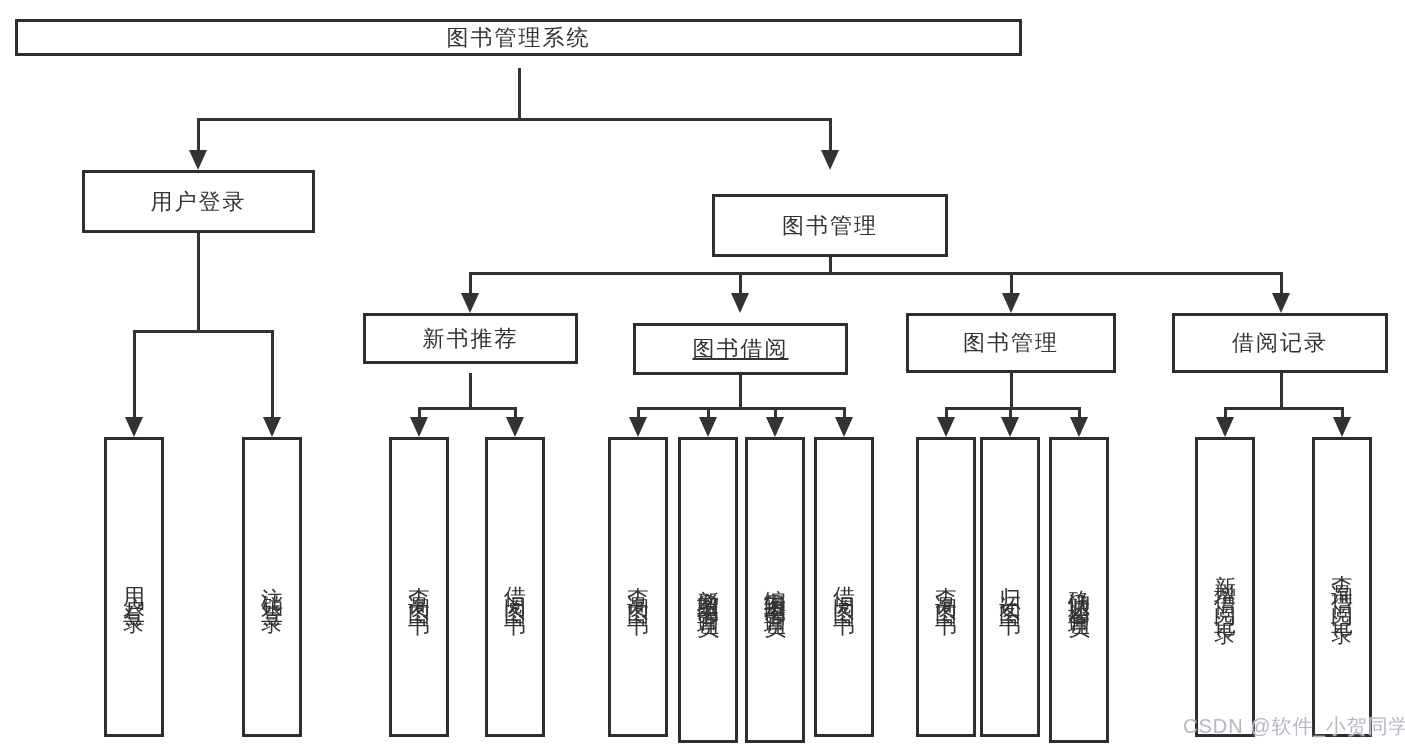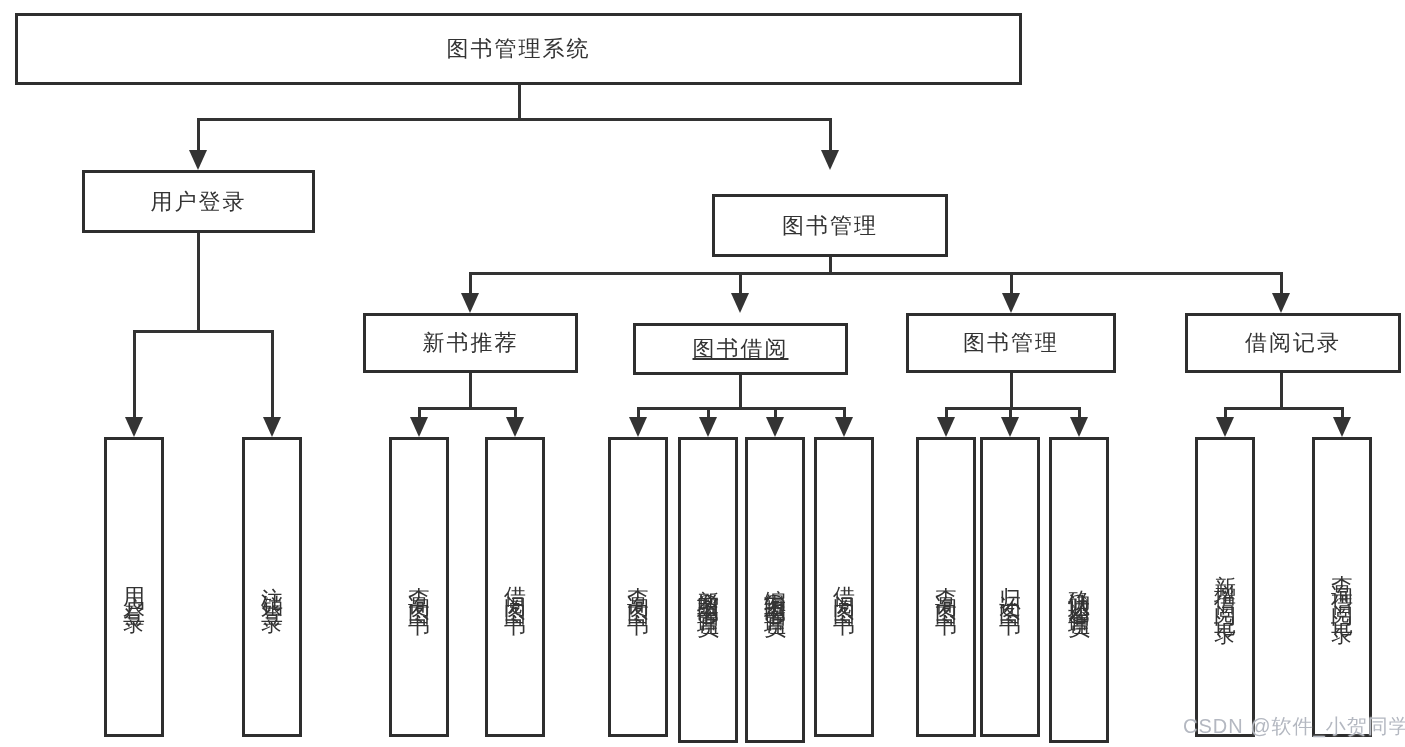--- a/index.html
+++ b/index.html
@@ -55,21 +55,21 @@
     letter-spacing:1px;
     z-index:5;
     white-space:nowrap;
   }
 </style>
 </head>
 <body>
 
 <div id="canvas">
 
-  <div class="box" style="left:15px;top:13px;width:1007px;height:72px;">
+  <div class="box" style="left:15px;top:19px;width:1007px;height:37px;">
     <span>图书管理系统</span>
   </div>
 
   <div class="vline" style="left:518px;top:68px;height:50px;"></div>
   <div class="hline" style="left:197px;top:118px;width:634px;"></div>
   <div class="vline" style="left:197px;top:118px;height:34px;"></div>
   <div class="arrow" style="left:189px;top:150px;"></div>
   <div class="vline" style="left:829px;top:118px;height:34px;"></div>
   <div class="arrow" style="left:821px;top:150px;"></div>
 
@@ -91,30 +91,30 @@
   <div class="hline" style="left:469px;top:272px;width:813px;"></div>
   <div class="vline" style="left:469px;top:272px;height:23px;"></div>
   <div class="arrow" style="left:461px;top:293px;"></div>
   <div class="vline" style="left:739px;top:272px;height:23px;"></div>
   <div class="arrow" style="left:731px;top:293px;"></div>
   <div class="vline" style="left:1010px;top:272px;height:23px;"></div>
   <div class="arrow" style="left:1002px;top:293px;"></div>
   <div class="vline" style="left:1280px;top:272px;height:23px;"></div>
   <div class="arrow" style="left:1272px;top:293px;"></div>
 
-  <div class="box" style="left:363px;top:313px;width:215px;height:60px;">
+  <div class="box" style="left:363px;top:313px;width:215px;height:51px;">
     <span>新书推荐</span>
   </div>
   <div class="box" style="left:633px;top:323px;width:215px;height:52px;text-decoration:underline;">
     <span>图书借阅</span>
   </div>
   <div class="box" style="left:906px;top:313px;width:210px;height:60px;">
     <span>图书管理</span>
   </div>
-  <div class="box" style="left:1172px;top:313px;width:216px;height:60px;margin-left:13px;">
+  <div class="box" style="left:1172px;top:313px;width:216px;height:60px;">
     <span>借阅记录</span>
   </div>
 
   <div class="vline" style="left:469px;top:373px;height:36px;"></div>
   <div class="hline" style="left:418px;top:407px;width:99px;"></div>
   <div class="vline" style="left:418px;top:407px;height:12px;"></div>
   <div class="arrow" style="left:410px;top:417px;"></div>
   <div class="vline" style="left:514px;top:407px;height:12px;"></div>
   <div class="arrow" style="left:506px;top:417px;"></div>
 

